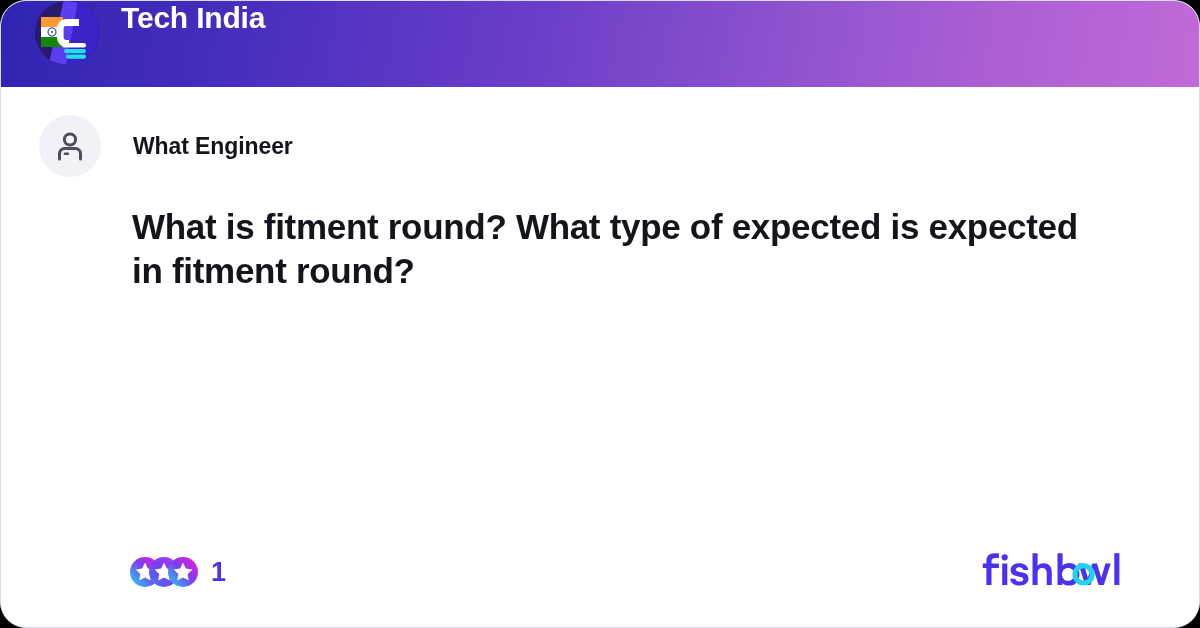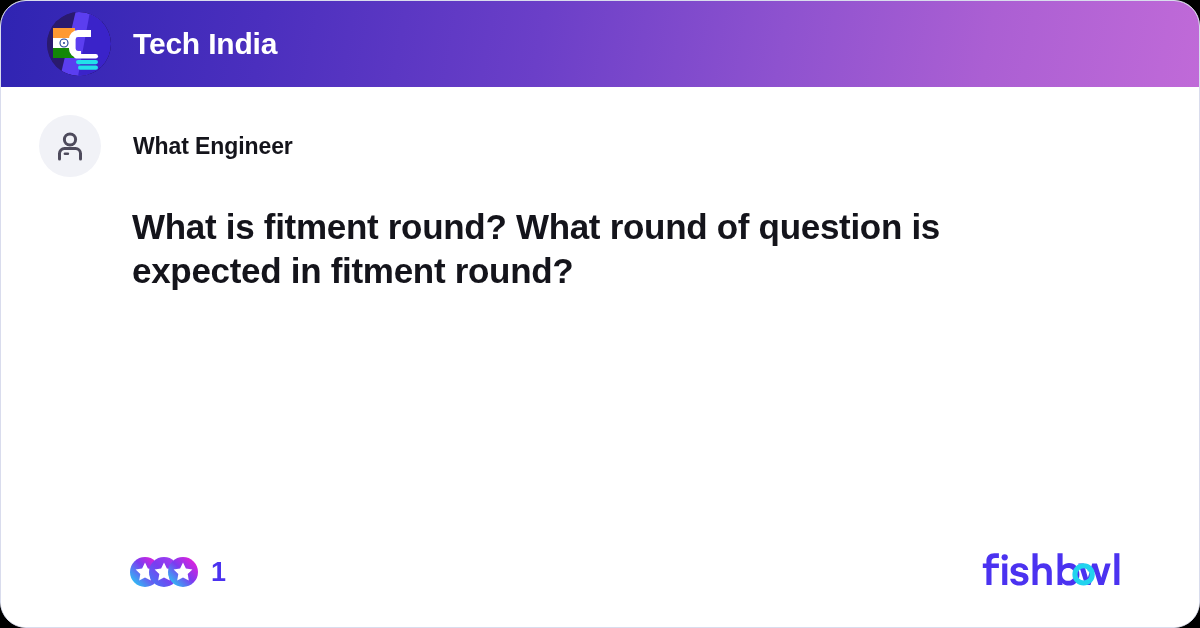--- a/index.html
+++ b/index.html
@@ -28,22 +28,22 @@
     border: 1px solid #d9dced;
   }
 
   
   .header {
     position: relative;
     height: 86px;
     width: 100%;
     background: linear-gradient(100deg, #2f24b2 0%, #4b2fbe 22%, #6b3fc8 45%, #8e52cf 65%, #ab5fd3 82%, #c06ad8 100%);
     display: flex;
-    align-items: center;
-    padding-left: 46px;
+    align-items: flex-start;
+    padding-left: 34px;
     box-sizing: border-box;
   }
 
   .group-logo {
     position: relative;
     width: 64px;
     height: 64px;
     border-radius: 50%;
     overflow: hidden;
     flex: none;
@@ -192,21 +192,21 @@
       <div class="avatar">
         <svg width="34" height="34" viewBox="0 0 34 34" aria-hidden="true">
           <circle cx="17" cy="10.5" r="5.6" fill="none" stroke="#4e4b5c" stroke-width="3"></circle>
           <path d="M6.5 30 v-5.5 a5 5 0 0 1 5 -5 h11 a5 5 0 0 1 5 5 V30" fill="none" stroke="#4e4b5c" stroke-width="3" stroke-linecap="round"></path>
           <rect x="10.6" y="23.4" width="5.6" height="2.7" rx="1.35" fill="#4e4b5c"></rect>
         </svg>
       </div>
       <div class="author-name">What Engineer</div>
     </div>
 
-    <div class="post-text">What is fitment round? What round of question is expected in fitment round?</div>
+    <div class="post-text">What is fitment round? What type of expected is expected in fitment round?</div>
 
     <div class="reactions">
       <div class="badges">
 
         <div class="badge b3">
           <svg width="30" height="30" viewBox="0 0 30 30" aria-hidden="true">
             <defs>
               <linearGradient id="rg3" x1="0" y1="1" x2="1" y2="0">
                 <stop offset="0%" stop-color="#18e3f5"></stop>
                 <stop offset="55%" stop-color="#7b3cf0"></stop>

